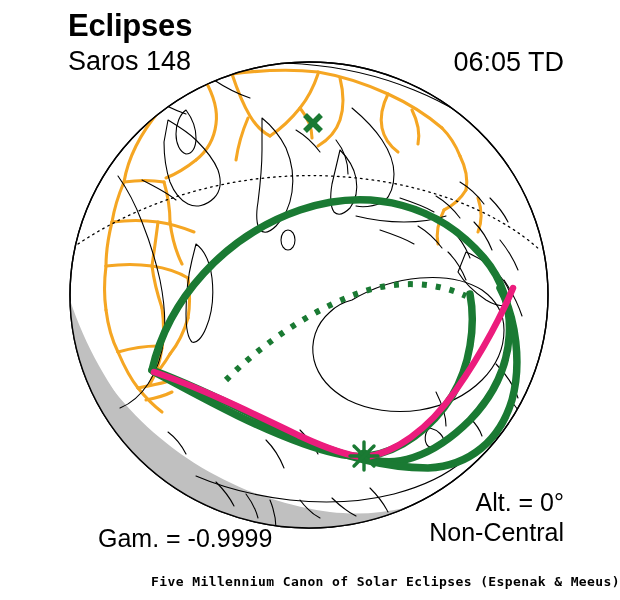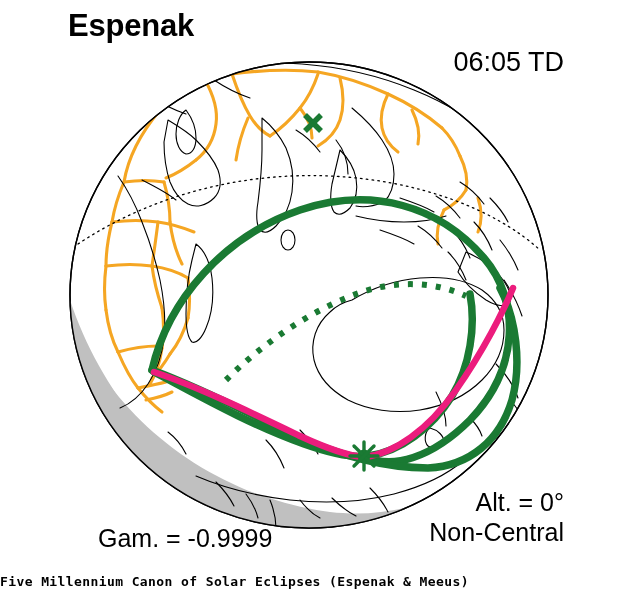--- a/index.html
+++ b/index.html
@@ -59,21 +59,21 @@
     margin-left: 20px;
   }
   .central {
     right: 56px; top: 518px;
     font-size: 25px;
     text-align: right;
   }
   .credit {
     left: 0; top: 574px;
     width: 620px;
-    text-align: left;
+    text-align: right;
     font-family: "DejaVu Sans Mono", "Liberation Mono", monospace;
     font-size: 13px;
     font-weight: bold;
     letter-spacing: 0.4px;
   }
   svg { display: block; }
 </style>
 </head>
 <body>
 
@@ -273,21 +273,22 @@
       <g stroke="#1a7a33" stroke-width="5.4" stroke-linecap="butt">
         <line x1="305" y1="115" x2="321" y2="131"></line>
         <line x1="321" y1="115" x2="305" y2="131"></line>
       </g>
 
     </g>
 
     <ellipse cx="309" cy="295" rx="239" ry="233" fill="none" stroke="#000000" stroke-width="1.4"></ellipse>
   </svg>
 
-  <div class="txt eclipse-type">Espenak</div>
+  <div class="txt eclipse-type">Eclipses</div>
+  <div class="txt saros">Saros 148</div>
   <div class="txt time">06:05 TD</div>
 
   <div class="txt gamma">Gam. = -0.9999</div>
   <div class="txt alt">Alt. = 0°</div>
   <div class="txt central">Non-Central</div>
   <div class="txt credit">Five Millennium Canon of Solar Eclipses (Espenak &amp; Meeus)</div>
 
 </div>
 
 </body></html>

